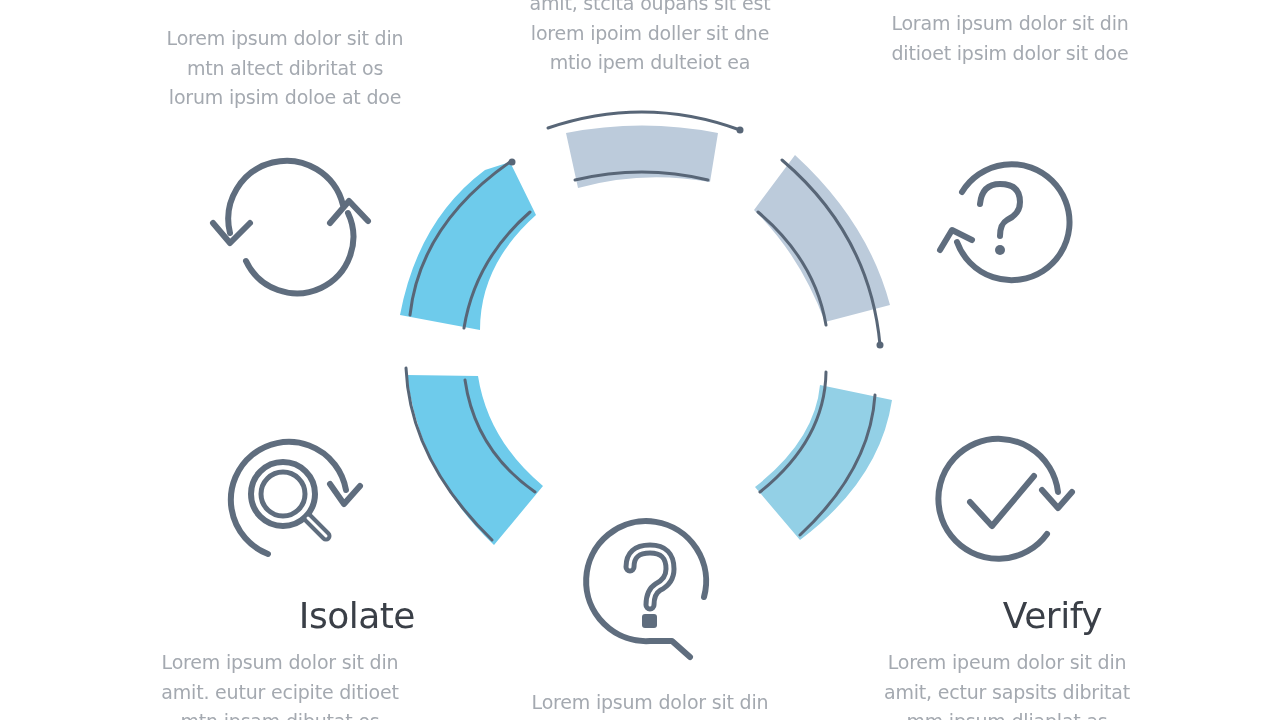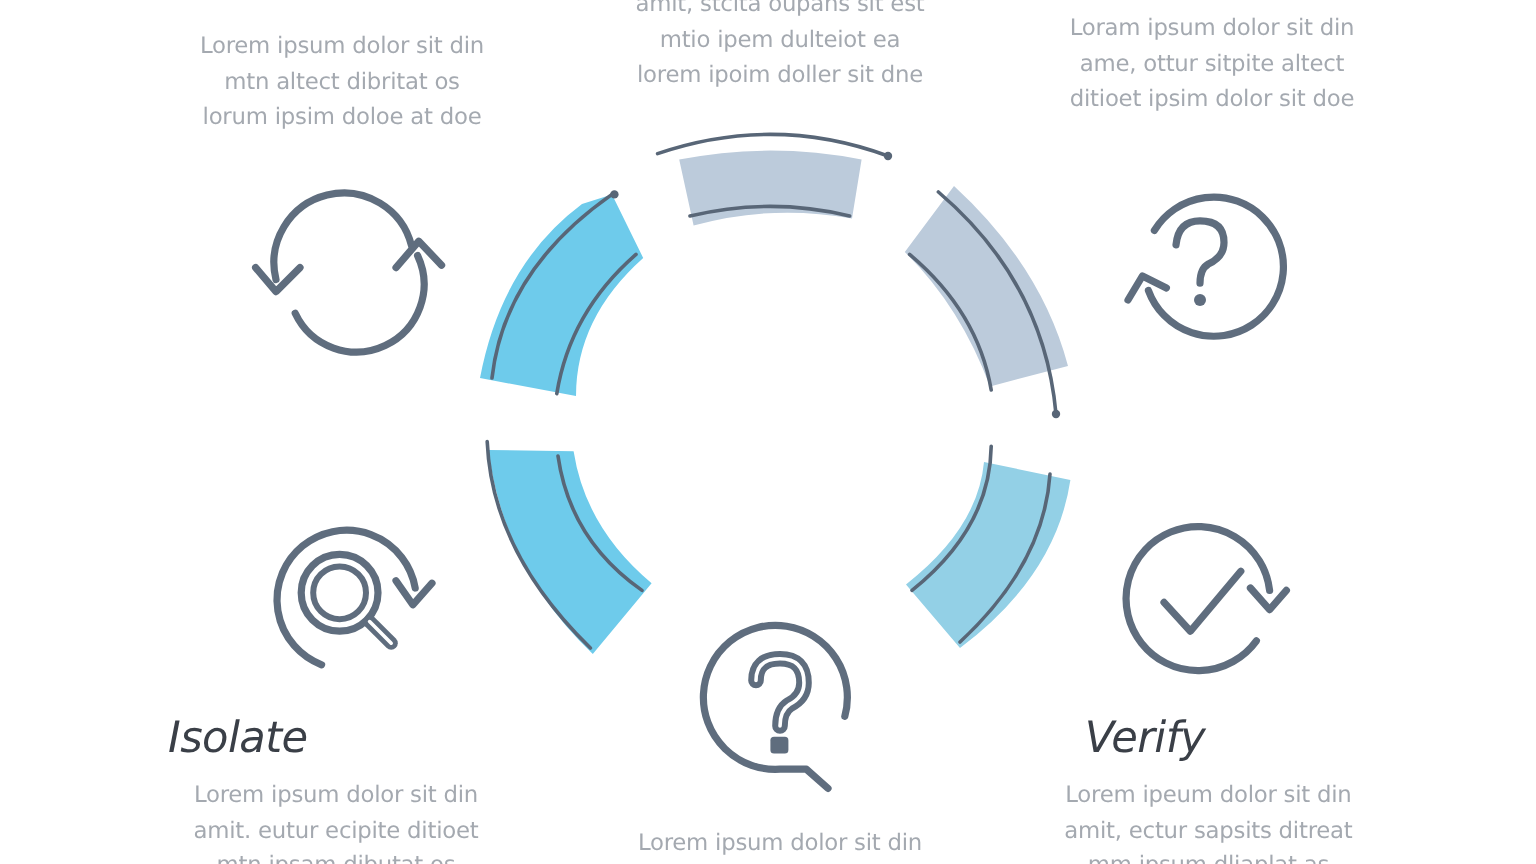--- a/index.html
+++ b/index.html
@@ -31,27 +31,26 @@
       font-size: 19px;
       line-height: 29.5px;
       letter-spacing: -0.2px;
     }
     .text-block .line {
       display: block;
       white-space: nowrap;
     }
     .heading {
       position: absolute;
-      text-align: left;
+      text-align: right;
       color: #3a3f47;
       font-size: 36px;
       line-height: 40px;
       letter-spacing: -0.5px;
       white-space: nowrap;
-      font-style: italic;
     }
     .icon {
       position: absolute;
     }
     .icon svg {
       width: 100%;
       height: 100%;
       overflow: visible;
     }
   </style>
@@ -107,27 +106,26 @@
         <path d="M 135 42 A 55 55 0 0 0 22 70"></path>
         <path d="M 5 60 L 22 80 L 42 60"></path>
         <path d="M 38 98 A 55 55 0 0 0 140 50"></path>
         <path d="M 122 60 L 141 38 L 160 58"></path>
       </g>
     </svg>
   </div>
 
   <div class="text-block" style="left:500px; top:-11px; width:300px;">
     <span class="line">amit, stcita oupans sit est</span>
+    <span class="line">lorem ipoim doller sit dne</span>
     <span class="line">mtio ipem dulteiot ea</span>
-    <span class="line">lorem ipoim doller sit dne</span>
   </div>
 
   <div class="text-block" style="left:865px; top:9px; width:290px;">
     <span class="line">Loram ipsum dolor sit din</span>
-    <span class="line">ame, ottur sitpite altect</span>
     <span class="line">ditioet ipsim dolor sit doe</span>
   </div>
   <div class="icon" style="left:932px; top:152px; width:135px; height:130px;">
     <svg viewBox="0 0 135 130" xmlns="http://www.w3.org/2000/svg">
       <g fill="none" stroke="#5f6d7e" stroke-width="6" stroke-linecap="round" stroke-linejoin="round">
         <path d="M 30 40 A 58 58 0 1 1 25 90"></path>
         <path d="M 8 98 L 20 78 L 40 88"></path>
         <path d="M 48 52 Q 50 32 68 32 Q 88 32 88 50 Q 88 62 75 68 Q 68 72 68 84"></path>
       </g>
       <circle cx="68" cy="98" r="5" fill="#5f6d7e"></circle>
@@ -169,20 +167,20 @@
 
   <div class="icon" style="left:932px; top:430px; width:145px; height:130px;">
     <svg viewBox="0 0 145 130" xmlns="http://www.w3.org/2000/svg">
       <g fill="none" stroke="#5f6d7e" stroke-width="6" stroke-linecap="round" stroke-linejoin="round">
         <path d="M 115 104 A 60 60 0 1 1 126 62"></path>
         <path d="M 110 60 L 126 78 L 140 62"></path>
         <path d="M 38 72 L 60 96 L 102 46"></path>
       </g>
     </svg>
   </div>
-  <div class="heading" style="left:904px; top:596px; width:280px;">Verify</div>
+  <div class="heading" style="left:822px; top:596px; width:280px;">Verify</div>
   <div class="text-block" style="left:862px; top:648px; width:290px;">
     <span class="line">Lorem ipeum dolor sit din</span>
-    <span class="line">amit, ectur sapsits ditreat</span>
+    <span class="line">amit, ectur sapsits dibritat</span>
     <span class="line">mm ipsum dliaplat as</span>
   </div>
 
 </div>
 
 </body></html>

